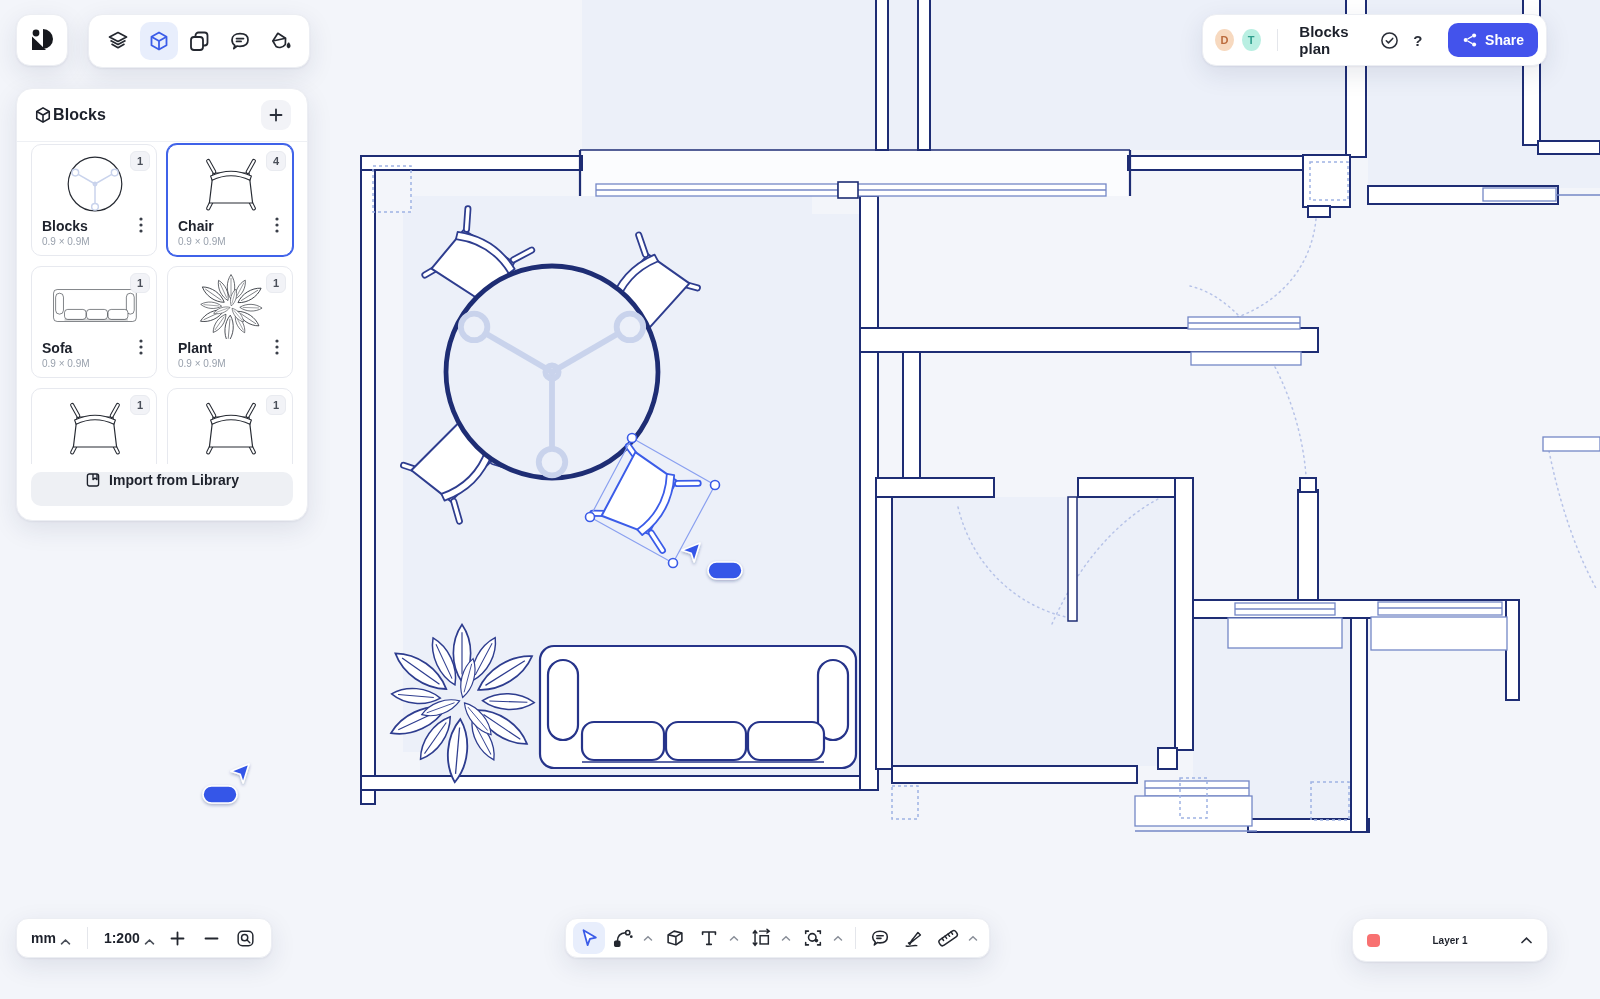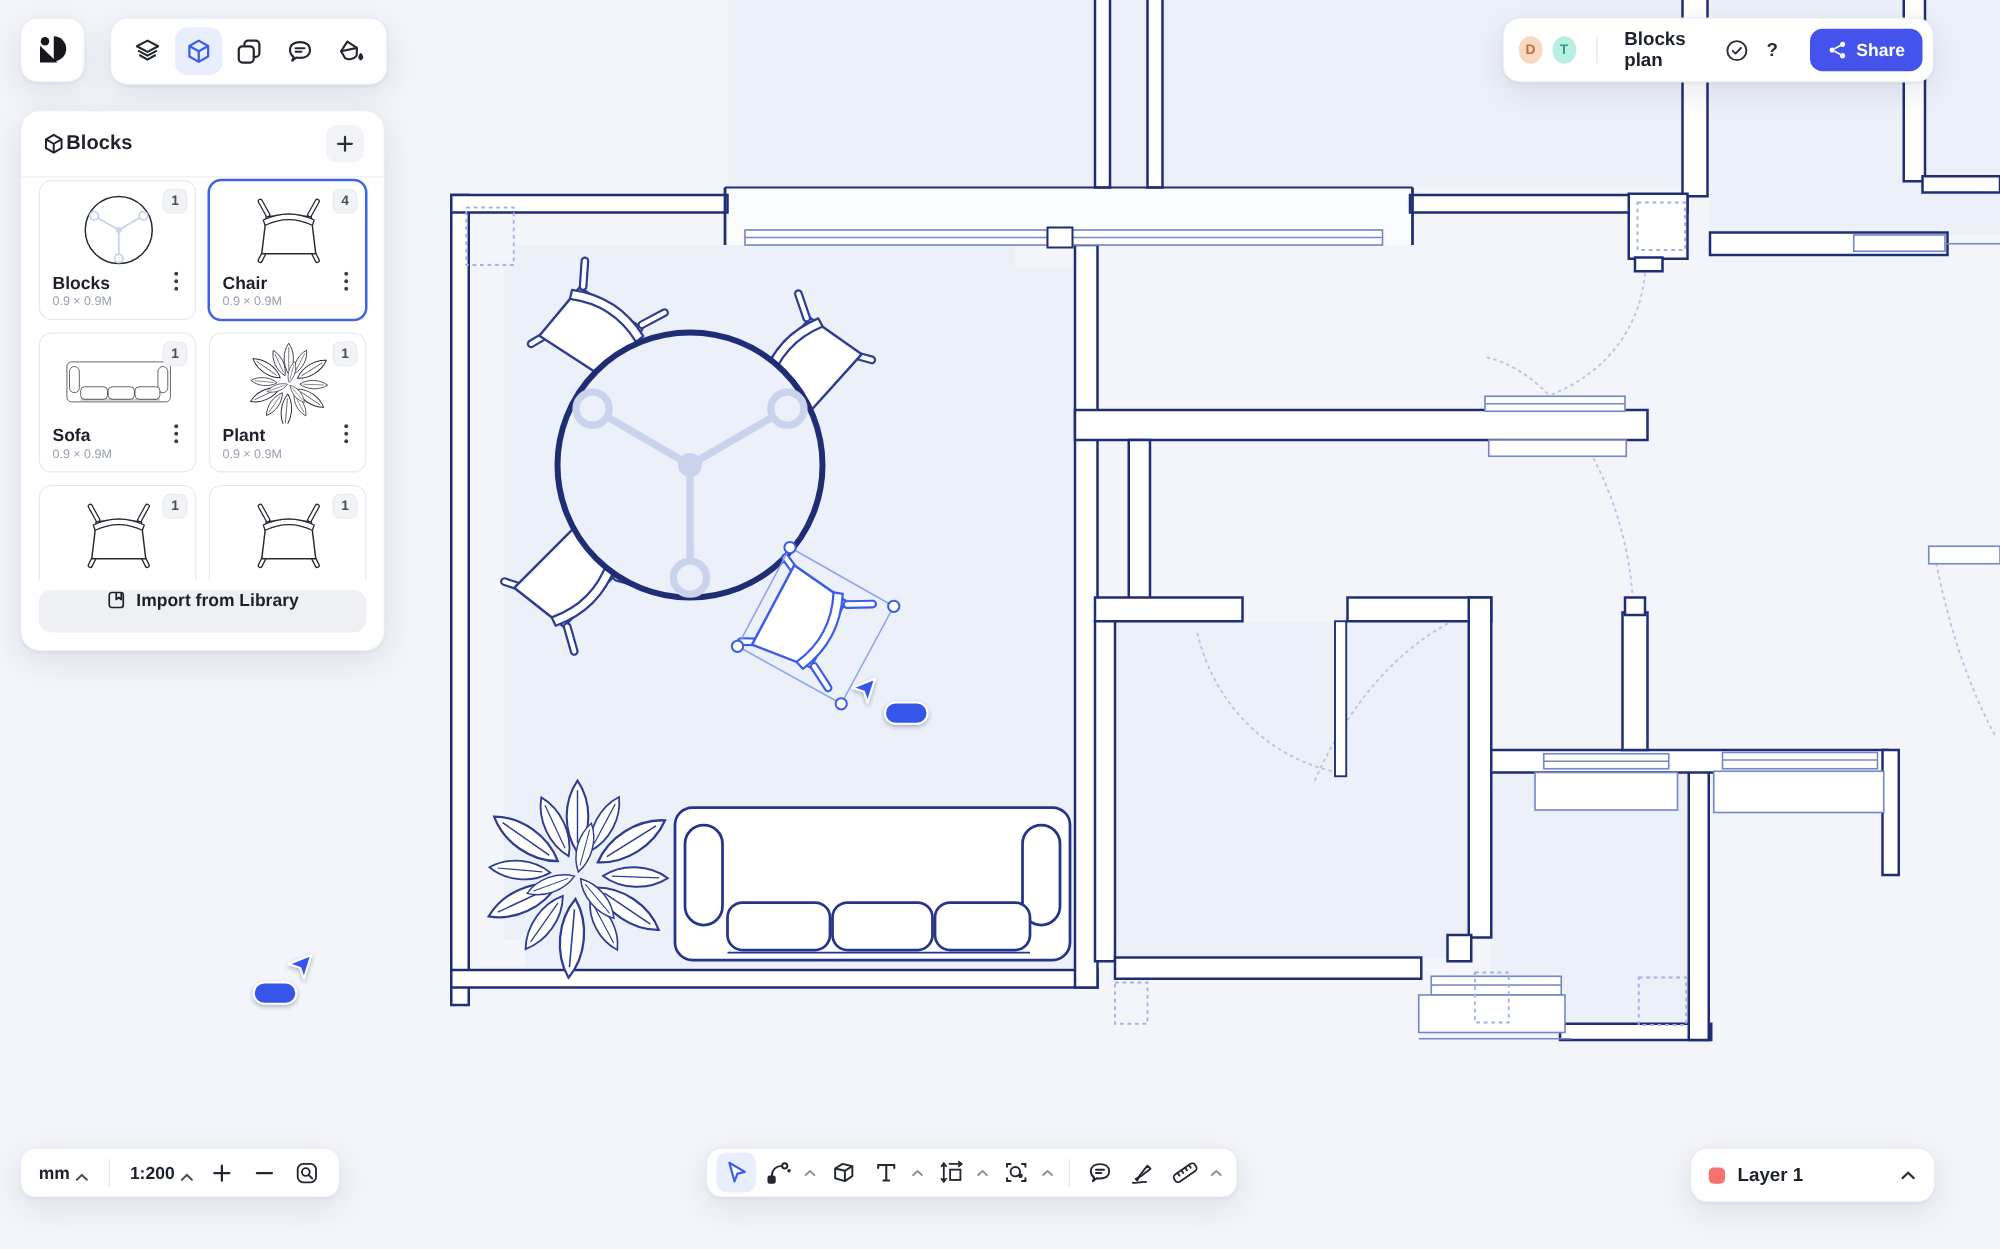--- a/index.html
+++ b/index.html
@@ -58,21 +58,21 @@
   .chev-btn { background:none; border:none; display:flex; align-items:flex-end; gap:4px; cursor:pointer; font-family:Liberation Sans, sans-serif; padding:4px 2px; }
   .pm-btn { background:none; border:none; width:26px; height:26px; display:flex; align-items:center; justify-content:center; color:#23272f; cursor:pointer; }
 
   .toolbar { left:565px; top:918px; height:40px; border-radius:12px; display:flex; align-items:center; padding:0 7px; gap:2px; }
   .mini { width:32px; height:32px; border:none; border-radius:9px; background:none; display:flex; align-items:center; justify-content:center; color:#23272f; cursor:pointer; }
   .mini.active { background:#e8eefc; }
   .caret { background:none; border:none; width:14px; height:24px; display:flex; align-items:center; justify-content:center; color:#8a8f99; cursor:pointer; padding:0; margin-right:2px; }
 
   .layerbar { left:1352px; top:918px; width:196px; height:44px; border-radius:14px; display:flex; align-items:center; padding:0 14px; gap:10px; cursor:pointer; }
   .swatch { width:13px; height:13px; border-radius:4px; }
-  .layer-name { font-size:15px; font-weight:700; flex:1; }
+  .layer-name { font-size:10px; font-weight:700; flex:1;text-align:center; }
 </style>
 </head>
 <body>
 
 <div class="stage">
 
 <svg id="plan" width="1600" height="999" viewBox="0 0 1600 999">
   <defs>
     <g id="leafg">
       <path d="M0,0 C9,-13 9,-32 0,-45 C-9,-32 -9,-13 0,0 Z" fill="#fff" stroke="currentColor" stroke-width="1.3"></path>

